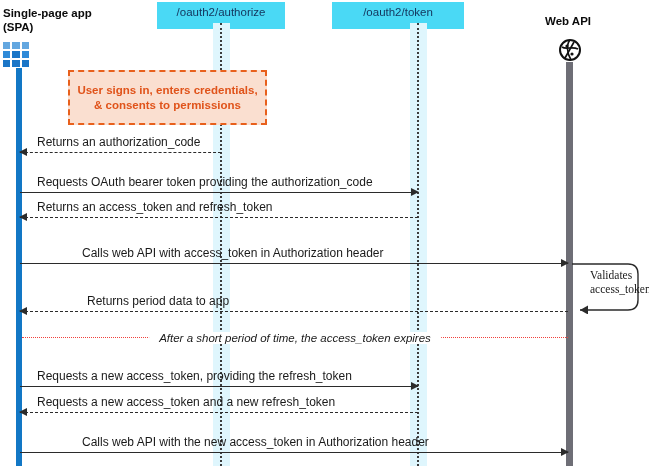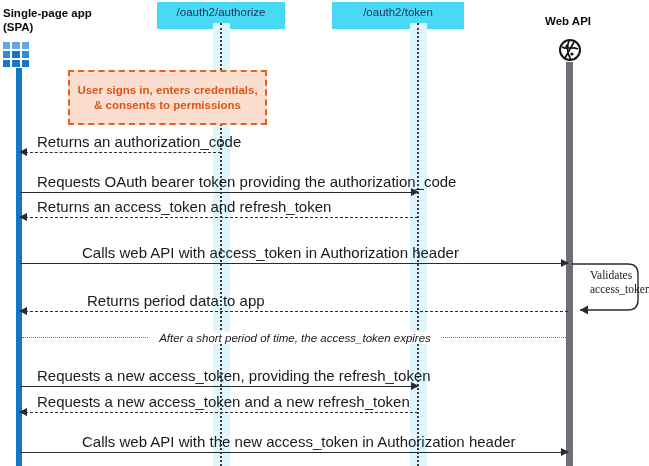--- a/index.html
+++ b/index.html
@@ -46,21 +46,21 @@
     padding:17px 6px;
     margin-left:46px;
   }
 
   
   .msg{position:absolute;height:0;}
   .msg .line{position:absolute;left:0;right:0;top:0;height:0;}
   .solid{border-top:1.3px solid #2b2b2b;}
   .dashed{border-top:1.3px dashed #2b2b2b;}
   .msg .cap{
-    position:absolute;bottom:3px;font-size:15px;color:#1a1a1a;
+    position:absolute;bottom:3px;font-size:12px;color:#1a1a1a;
     white-space:nowrap;line-height:14px;
   }
   .arrow{position:absolute;top:-4px;width:0;height:0;
     border-top:4.5px solid transparent;border-bottom:4.5px solid transparent;}
   .arrow.right{right:-1px;border-left:8px solid #2b2b2b;}
   .arrow.left{left:-1px;border-right:8px solid #2b2b2b;}
 
   
   .divider{position:absolute;height:0;border-top:1.5px dotted #f1403c;}
   .divider .txt{

